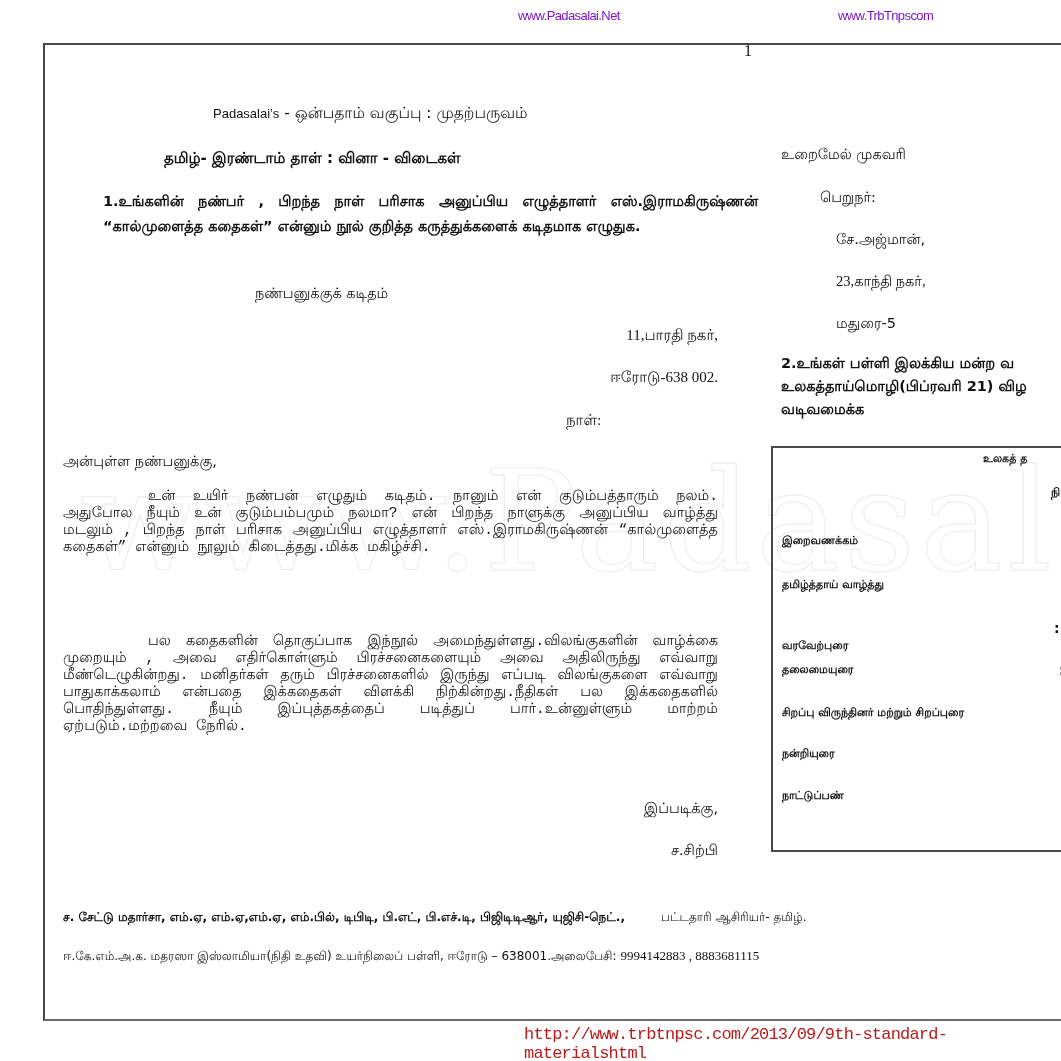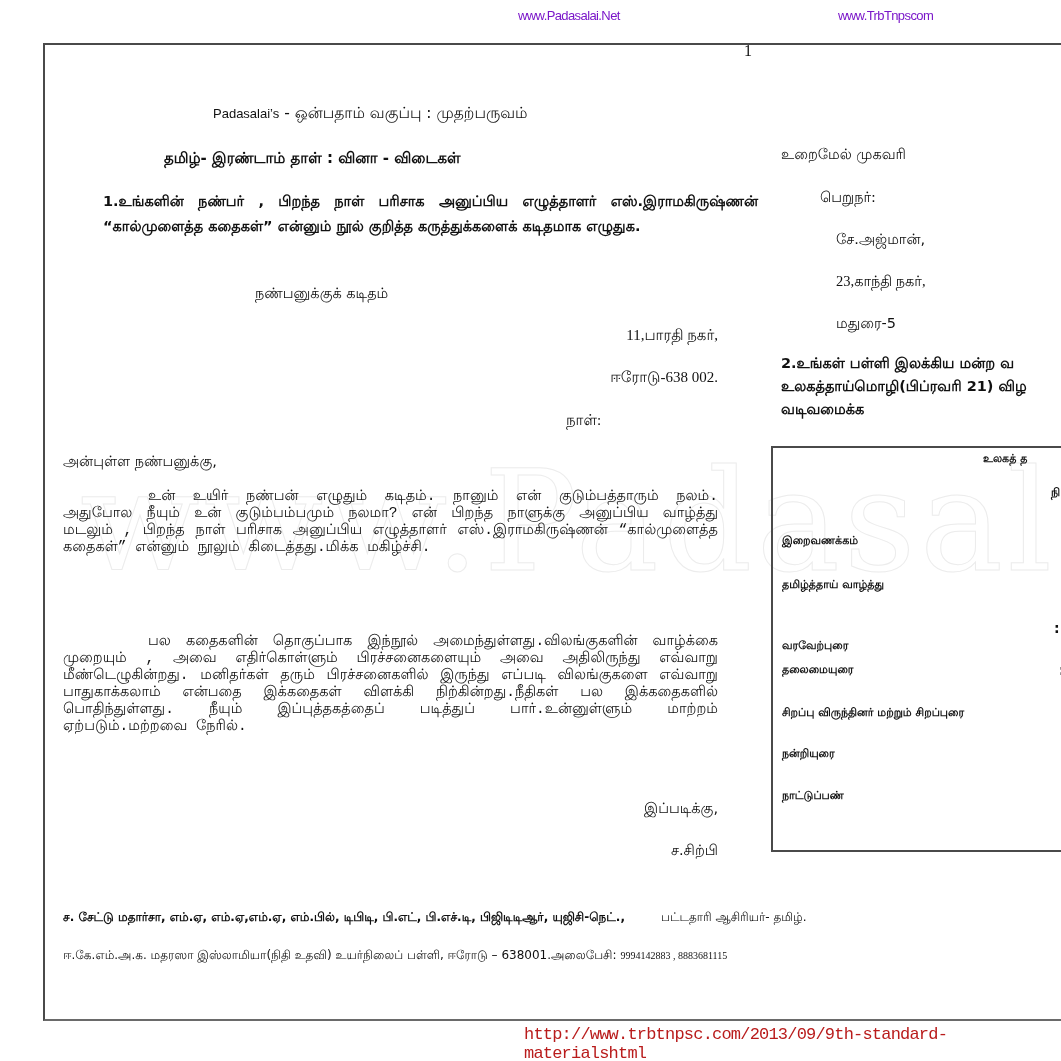--- a/index.html
+++ b/index.html
@@ -24,21 +24,21 @@
   .indent { display:inline-block; width:85px; }
   .right-col-t { position:absolute; white-space:nowrap; font-size:14.5px; }
   .q2 { position:absolute; left:781px; top:352px; width:300px; font-size:14.5px; font-weight:bold; line-height:23px; white-space:nowrap; }
   .program-box { position:absolute; left:771px; top:446px; width:300px; height:402px; border:2px solid #4a4a4a; }
   .prog-item { position:absolute; left:9px; font-size:11px; font-weight:bold; white-space:nowrap; }
   .colon { position:absolute; font-weight:bold; font-size:14px; }
   .footer1 { left:63px; top:910px; font-size:12px; }
   .footer1 b { font-weight:bold; }
   .footer1 .role { margin-left:36px; font-weight:normal; }
   .footer2 { left:63px; top:948px; font-size:12px; }
-  .footer2 .num { font-family:"Liberation Serif", serif; font-size:10px; }
+  .footer2 .num { font-family:"Liberation Serif", serif; font-size:13px; }
   .bottom-url { position:absolute; left:524px; top:1025px; font-family:Liberation Mono, monospace;
                 font-size:17px; color:#b91c1c; letter-spacing:-0.8px; }
 </style>
 </head>
 <body>
 
 <a class="hdr-link" style="left:518px;">www.Padasalai.Net</a>
 <a class="hdr-link" style="left:838px;">www.TrbTnpscom</a>
 
 <div class="page-frame"></div>

